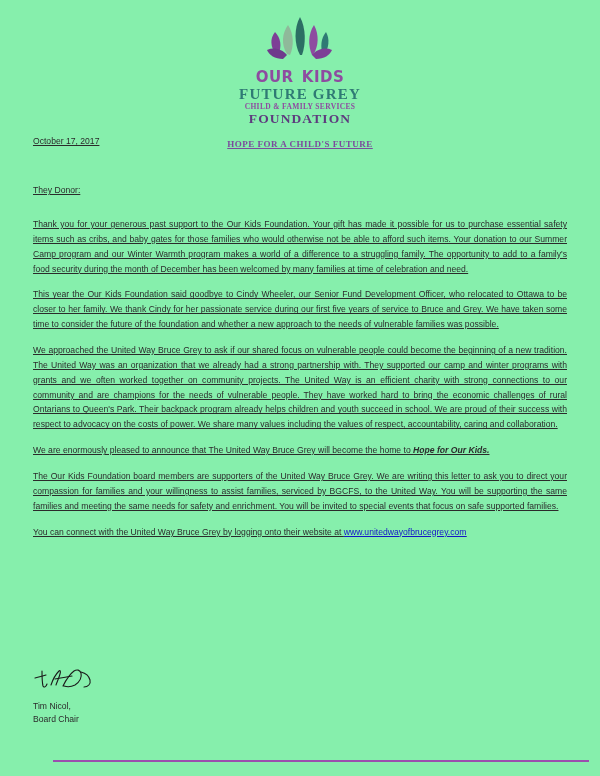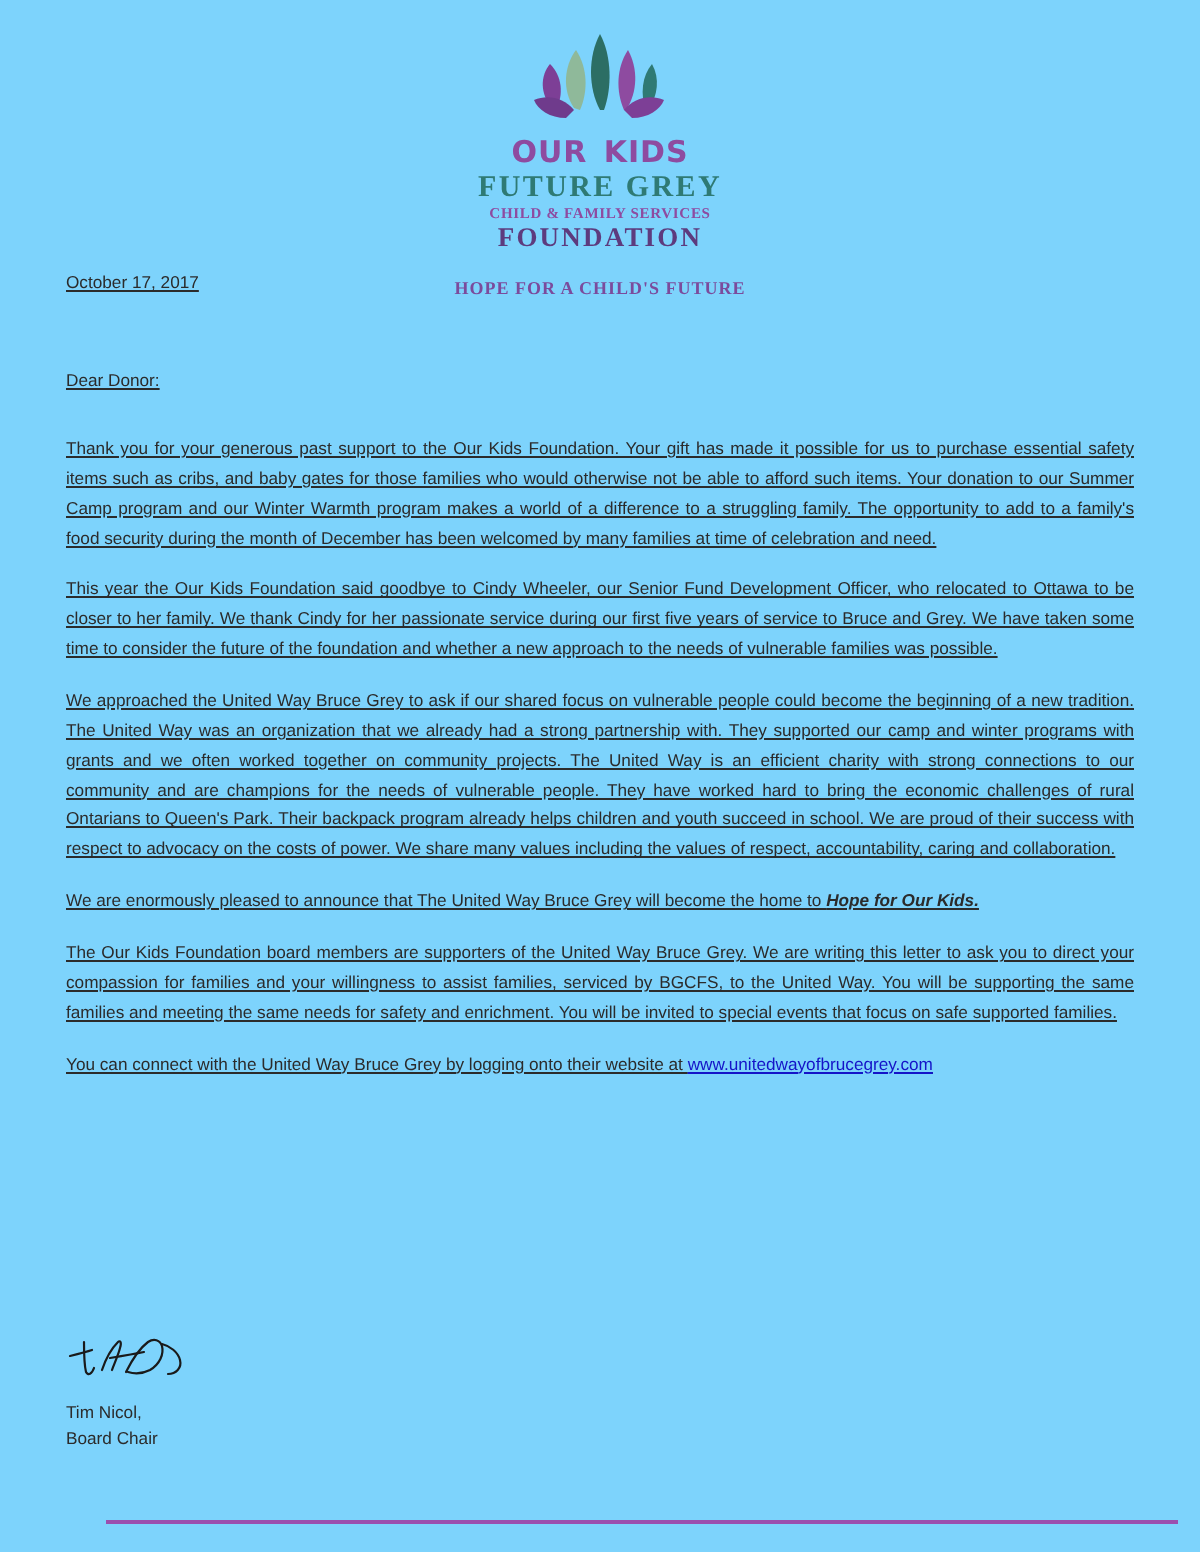--- a/index.html
+++ b/index.html
@@ -13,21 +13,21 @@
     height: 776px;
     position: relative;
     font-family: "Liberation Sans", sans-serif;
     color: #2b2b2b;
     overflow: hidden;
   }
 
   .page {
     position: absolute;
     inset: 0;
-    background: #7dd3fc;
+    background: #86efac;
   }
 
   
   .letterhead {
     padding-top: 14px;
     display: flex;
     flex-direction: column;
     align-items: center;
   }
 
@@ -79,20 +79,21 @@
     color: #5d3b7e;
   }
 
   .tagline {
     margin-top: 14px;
     font-family: "Liberation Serif", serif;
     font-size: 9px;
     font-weight: 700;
     letter-spacing: 0.5px;
     color: #7b4b9c;
+    text-decoration: underline;
   }
 
   
   .letter-body {
     position: absolute;
     left: 33px;
     right: 33px;
     top: 136px;
     text-decoration: underline;
   }
@@ -190,21 +191,21 @@
       <div class="wm-foundation">FOUNDATION</div>
     </div>
 
     <div class="tagline">HOPE FOR A CHILD'S FUTURE</div>
   </div>
 
   <div class="letter-body">
 
     <div class="date-line">October 17, 2017</div>
 
-    <div class="salutation">Dear Donor:</div>
+    <div class="salutation">They Donor:</div>
 
     <p class="para">Thank you for your generous past support to the Our Kids Foundation.  Your gift has made it possible for us to purchase essential safety items such as cribs, and baby gates for those families who would otherwise not be able to afford such items.  Your donation to our Summer Camp program and our Winter Warmth program makes a world of a difference to a struggling  family.  The opportunity to add to a family's food security during the month of December has been welcomed by many families at time of celebration and need.</p>
 
     <p class="para">This year the Our Kids Foundation said goodbye to Cindy Wheeler, our Senior Fund Development Officer, who relocated to Ottawa to be closer to her family.  We thank Cindy for her passionate service during our first five years of service to Bruce and Grey.  We have taken some time to consider the future of the foundation and whether a new approach to the needs of vulnerable  families was possible.</p>
 
     <p class="para">We approached the United Way Bruce Grey to ask if our shared focus on vulnerable people could become the beginning  of a new tradition.  The United Way was an organization that we already had a strong partnership with.  They supported our camp and winter programs with grants and we often worked together on community projects.  The United Way is an efficient charity with strong connections to our community and are champions for the needs of vulnerable  people.  They have worked hard to bring the economic challenges of rural Ontarians to Queen's Park.  Their backpack program already helps children and youth succeed in school.  We are proud of their success with respect to advocacy on the costs of power. We share many values including the values of respect, accountability, caring and collaboration.</p>
 
     <p class="para"><span>We are enormously pleased to announce that The United Way Bruce Grey will become the home to </span><span class="emph">Hope for Our Kids.</span></p>
 
     <p class="para">The Our Kids Foundation board members are supporters of the United Way Bruce Grey.  We are writing this letter to ask you to direct your compassion for families and your willingness to assist families, serviced by BGCFS, to the United Way.  You will be supporting the same families and meeting the same needs for safety and enrichment.  You will be invited to special events that focus on safe supported families.</p>

